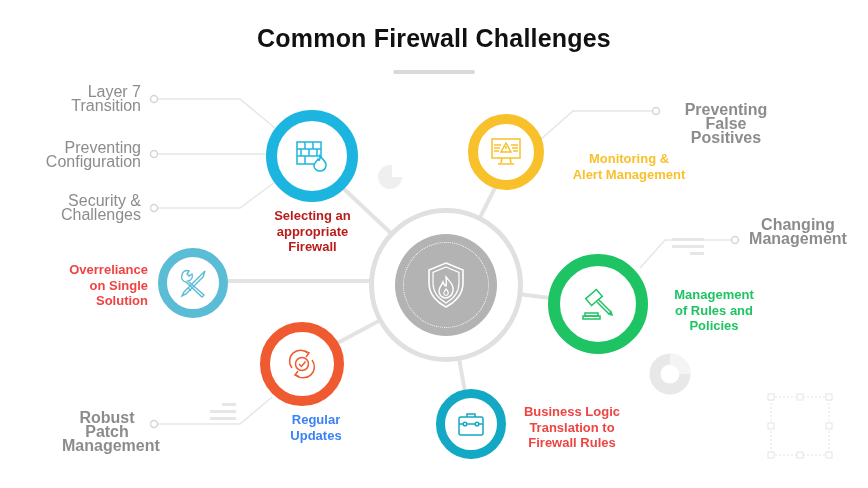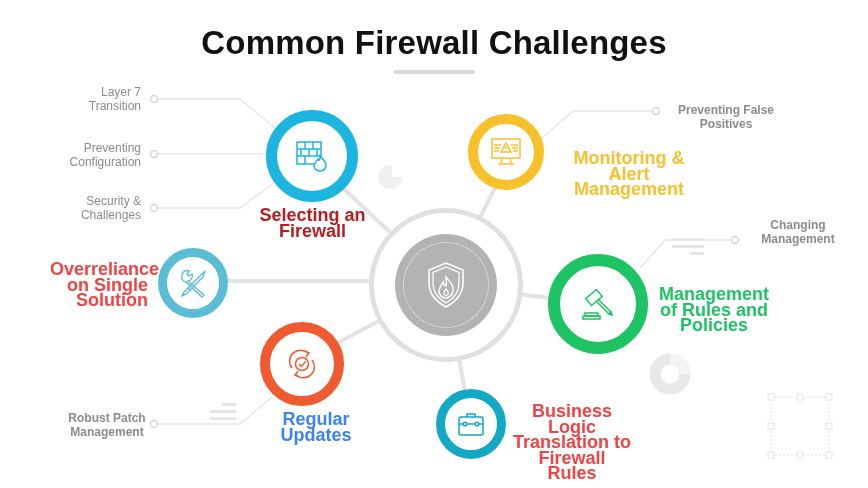--- a/index.html
+++ b/index.html
@@ -1,23 +1,23 @@
 <!DOCTYPE html>
 <html><head>
 <meta charset="utf-8">
 <style>
   html, body { margin: 0; padding: 0; background: #ffffff; }
   body { width: 868px; height: 488px; position: relative; overflow: hidden; font-family: "Liberation Sans", sans-serif; }
-  .title { position: absolute; left: 0; top: 24px; width: 868px; text-align: center; font-size: 33px; font-weight: bold; color: #111111; letter-spacing: 0.2px; }
+  .title { position: absolute; left: 0; top: 24px; width: 868px; text-align: center; font-size: 25px; font-weight: bold; color: #111111; letter-spacing: 0.2px; }
   .title-bar { position: absolute; left: 393px; top: 70px; width: 82px; height: 4px; background: #d9d9d9; border-radius: 2px; }
   svg.lines { position: absolute; left: 0; top: 0; }
   .node { position: absolute; border-radius: 50%; box-sizing: border-box; background: #fff; display: flex; align-items: center; justify-content: center; }
   .node svg { display: block; }
-  .label { position: absolute; font-size: 18px; font-weight: bold; line-height: 15.5px; }
-  .sub { position: absolute; font-size: 12px; color: #8c8c8c; line-height: 14px; }
+  .label { position: absolute; font-size: 13px; font-weight: bold; line-height: 15.5px; }
+  .sub { position: absolute; font-size: 16px; color: #8c8c8c; line-height: 14px; }
   .r { text-align: right; }
   .c { text-align: center; }
   .l { text-align: center; font-weight: bold; }
   .center-outer { position: absolute; left: 369px; top: 208px; width: 154px; height: 154px; border-radius: 50%; border: 5px solid #e0e0e0; box-sizing: border-box; background: #fff; }
   .center-inner { position: absolute; left: 395px; top: 234px; width: 102px; height: 102px; border-radius: 50%; background: #b3b3b3; display: flex; align-items: center; justify-content: center; }
   .center-dash { position: absolute; left: 403px; top: 242px; width: 86px; height: 86px; border-radius: 50%; border: 1.5px dotted #ffffff; box-sizing: border-box; }
   .deco { position: absolute; }
 </style>
 </head>
 <body>
@@ -106,20 +106,21 @@
       <line x1="6" y1="9" x2="6" y2="16"></line>
         <line x1="14" y1="9" x2="14" y2="16"></line>
         <line x1="22" y1="9" x2="22" y2="16"></line>
       <line x1="10" y1="16" x2="10" y2="24"></line>
       <path d="M25 16 C28 20 32 22 31 26 C30 30 27 31 25 31 C22 31 19 29 19 26 C19 23 22 21 23 19 C24 21 25 21 25 16 Z" fill="#fff"></path>
     </g>
   </svg>
 </div>
 <div class="label c" style="left:255px;top:208px;width:115px;color:#b91c1c">
   <div>Selecting an</div>
+  <div>appropriate</div>
   <div>Firewall</div>
 </div>
 <div class="sub r" style="left:40px;top:85px;width:101px">
   <div>Layer 7</div>
   <div>Transition</div>
 </div>
 <div class="sub r" style="left:30px;top:141px;width:111px">
   <div>Preventing</div>
   <div>Configuration</div>
 </div>

